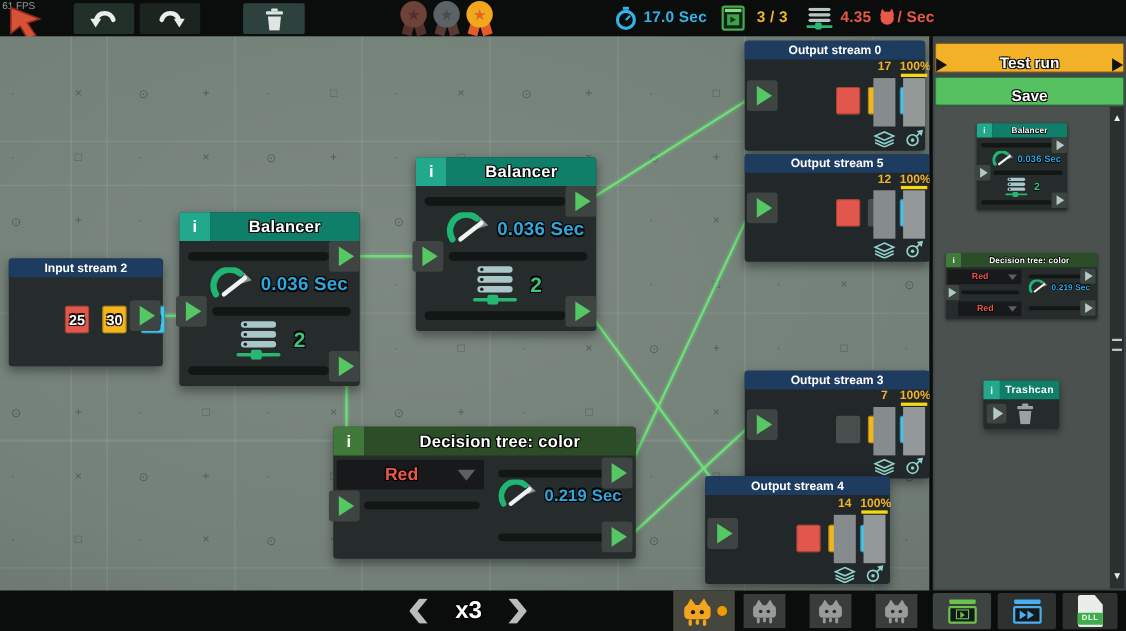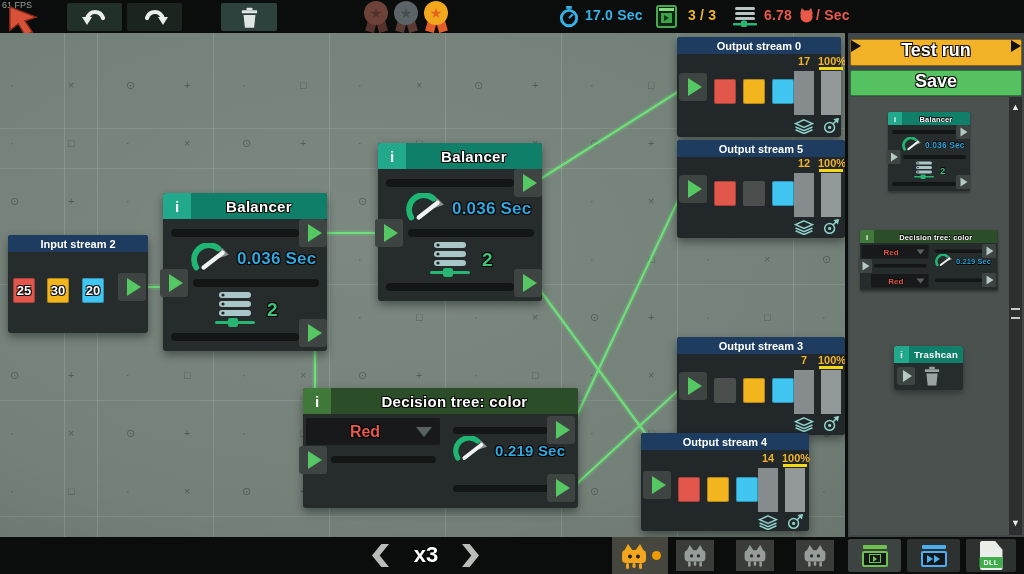--- a/index.html
+++ b/index.html
@@ -39,32 +39,32 @@
   .hbar{position:absolute;height:8px;background:#121615;border-radius:4px;}
   .hbar.thin{height:7px;}
   .port{position:absolute;width:28px;height:28px;background:#3d4441;border-radius:3px;display:flex;align-items:center;justify-content:center;cursor:pointer;z-index:3;}
   .port .tri{width:0;height:0;border-left:14px solid #55c763;border-top:9px solid transparent;border-bottom:9px solid transparent;margin-left:3px;}
   .port.gray .tri{border-left-color:#b4c8c4;}
   .port.small{width:18px;height:18px;}
   .port.small .tri{border-left-width:9px;border-top-width:6px;border-bottom-width:6px;margin-left:2px;}
   .timetext{position:absolute;color:#2fa8e0;letter-spacing:.2px;}
   .capacity{position:absolute;color:#3cc47c;font-size:19px;}
   .chip{position:absolute;width:22px;height:25px;border-radius:2px;display:flex;align-items:center;justify-content:center;
-        color:#fff;font-size:13px;box-shadow:inset 0 0 0 1px rgba(0,0,0,.25);}
+        color:#fff;font-size:13px;box-shadow:inset 0 0 0 1px rgba(0,0,0,.25);margin-left:46px;}
   .chip.empty{box-shadow:none;}
   .slabel{position:absolute;width:26px;text-align:center;color:#f0b429;font-size:11px;}
   .vbar{position:absolute;width:20px;height:44px;background:#868c8e;}
   .vbar.b2{background:#939899;}
   .goal-line{position:absolute;width:24px;height:3px;background:#f5d80f;}
   .dd{position:absolute;height:27px;background:#17191a;border-radius:2px;display:flex;align-items:center;justify-content:space-between;padding:0 8px;cursor:pointer;}
   .dd .ddlabel{font-size:16px;}
   .dd .caret{width:0;height:0;border-top:10px solid #596260;border-left:8px solid transparent;border-right:8px solid transparent;}
   
   #sidebar{position:absolute;left:845px;top:33px;width:179px;height:504px;background:#40484a;border-left:3px solid #0b0d0c;box-sizing:border-box;}
-  .sbtn{position:absolute;left:2px;width:172px;display:flex;align-items:flex-start;justify-content:center;color:#fff;font-size:18px;border-radius:2px;cursor:pointer;box-sizing:border-box;}
+  .sbtn{position:absolute;left:2px;width:172px;display:flex;align-items:flex-end;justify-content:center;color:#fff;font-size:14px;border-radius:2px;cursor:pointer;box-sizing:border-box;}
   .btri{width:0;height:0;border-left:10px solid #111;border-top:6px solid transparent;border-bottom:6px solid transparent;}
   #scrollarea{position:absolute;left:2px;top:64px;width:172px;height:438px;background:#4a514f;}
   .strack{position:absolute;left:159px;top:0;width:13px;height:438px;background:#2b2f2e;}
   .sarrow{position:absolute;left:0;width:13px;text-align:center;color:#e8ecea;font-size:9px;cursor:pointer;}
   .sthumb{position:absolute;left:2px;width:9px;height:7px;border-top:2px solid #c3cac7;border-bottom:2px solid #c3cac7;cursor:pointer;}
   .mini{position:absolute;transform:scale(.5);transform-origin:0 0;}
   
   #bottombar{position:absolute;left:0;top:537px;width:1024px;height:37px;background:#0b0d0c;}
   #namepanel{position:absolute;left:0;top:2px;width:237px;height:33px;background:#474c49;display:flex;align-items:center;}
   .chev{position:absolute;top:7px;width:17px;height:23px;background:#b9bdb9;cursor:pointer;}
@@ -139,21 +139,21 @@
       </div>
     </div>
     <span class="hudtxt" style="left:688px;color:#f0b429">3 / 3</span>
     <svg class="abs" style="left:733px;top:7px" width="24" height="20" viewBox="0 0 24 20">
       <rect x="2" y="0" width="20" height="3" rx="1.5" fill="#b9c4c4"></rect>
       <rect x="2" y="5" width="20" height="3" rx="1.5" fill="#b9c4c4"></rect>
       <rect x="2" y="10" width="20" height="3" rx="1.5" fill="#b9c4c4"></rect>
       <rect x="0" y="16" width="24" height="2.4" rx="1" fill="#28b673"></rect>
       <rect x="8" y="13.5" width="6" height="6.5" rx="1.5" fill="#28b673"></rect>
     </svg>
-    <span class="hudtxt" style="left:764px;color:#e8594a">6.78</span>
+    <span class="hudtxt" style="left:764px;color:#e8594a">4.35</span>
     <svg class="abs" style="left:799px;top:8px" width="15" height="15" viewBox="0 0 16 16">
       <polygon points="1,7 3,0 7,4" fill="#e8594a"></polygon>
         <polygon points="15,7 13,0 9,4" fill="#e8594a"></polygon>
       <circle cx="8" cy="9" r="6.5" fill="#e8594a"></circle>
     </svg>
     <span class="hudtxt" style="left:816px;color:#e8594a">/ Sec</span>
   </div>
 
   <div id="canvas">
     <div id="markers">

